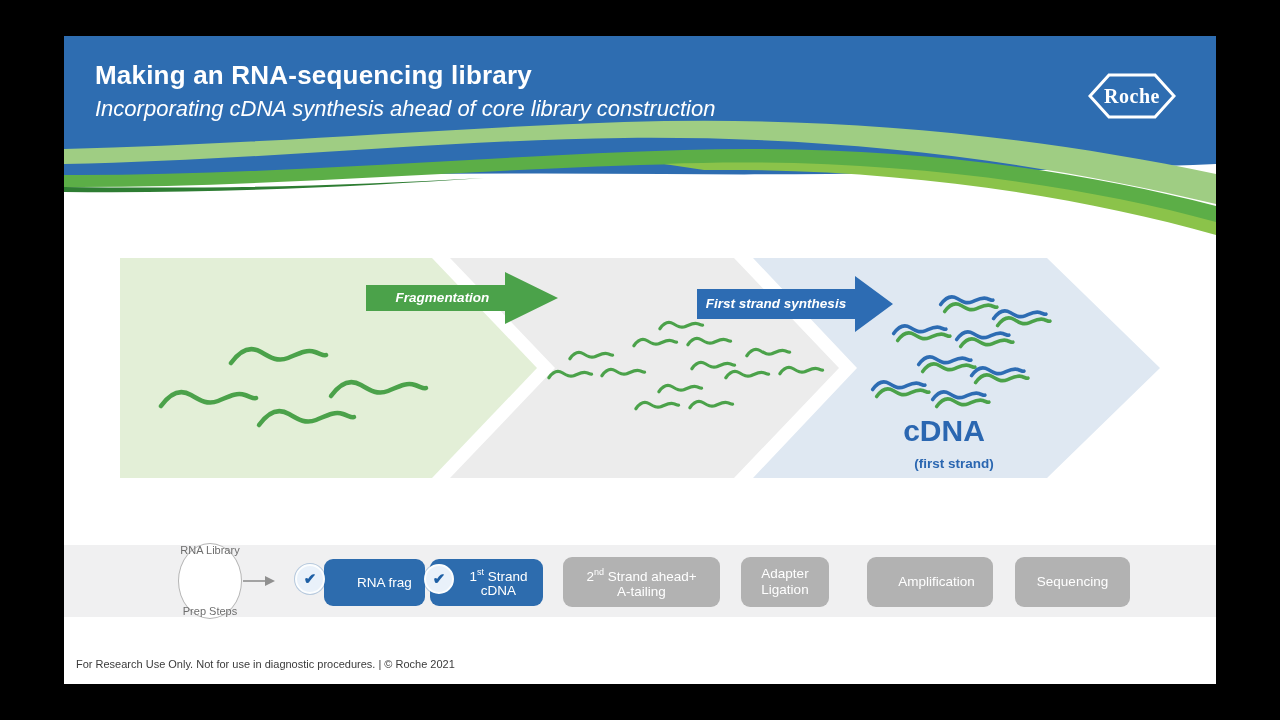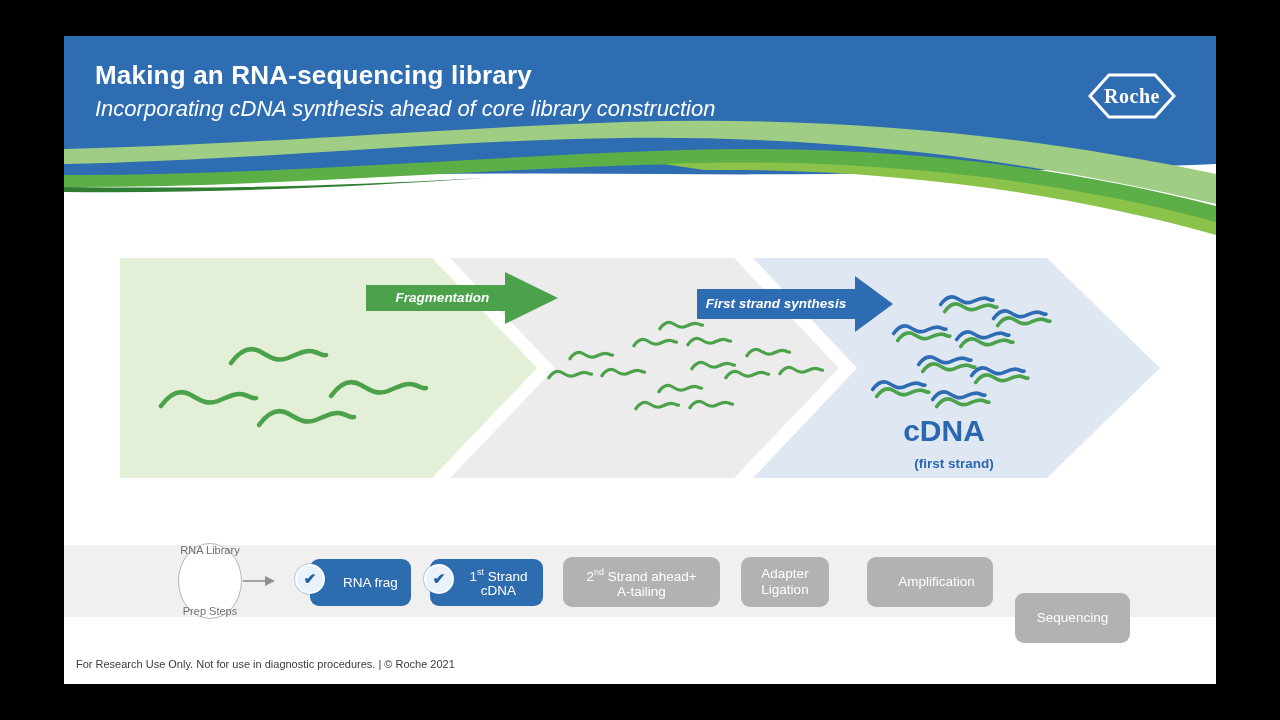--- a/index.html
+++ b/index.html
@@ -38,26 +38,26 @@
   .intro-arrow{position:absolute;left:178px;top:27px;}
   .step{position:absolute;top:14px;height:47px;border-radius:9px;color:#fff;font-size:13.5px;
         display:flex;align-items:center;justify-content:center;text-align:center;box-sizing:border-box;}
   .step.blue{background:#2d6cae;}
   .step.gray{top:12px;height:50px;background:#b2b2b2;flex-direction:column;line-height:16px;}
   .step sup{font-size:9px;}
   .badge{position:absolute;top:19px;width:30px;height:30px;border-radius:50%;background:#e9f1fa;
          border:2px solid #fbfdfe;box-sizing:border-box;box-shadow:0 0 0 1px rgba(45,108,174,.3);
          color:#1d5fa5;display:flex;align-items:center;justify-content:center;
          font-size:15px;font-weight:700;z-index:3;}
-  .step1{left:246px;width:101px;padding-left:20px;}
+  .step1{left:260px;width:101px;padding-left:20px;}
   .step2{left:366px;width:113px;padding-left:24px;}
   .step3{left:499px;width:157px;}
   .step4{left:677px;width:88px;}
   .step5{left:803px;width:126px;padding-left:13px;}
-  .step6{left:951px;width:115px;margin-top:36px;}
+  .step6{left:951px;width:115px;}
   .badge1{left:231px;}
   .badge2{left:360px;}
 
   
   .footer{position:absolute;left:12px;top:622px;font-size:11px;color:#3b3b3b;z-index:2;}
 </style>
 </head>
 <body>
 
 <div class="frame">

